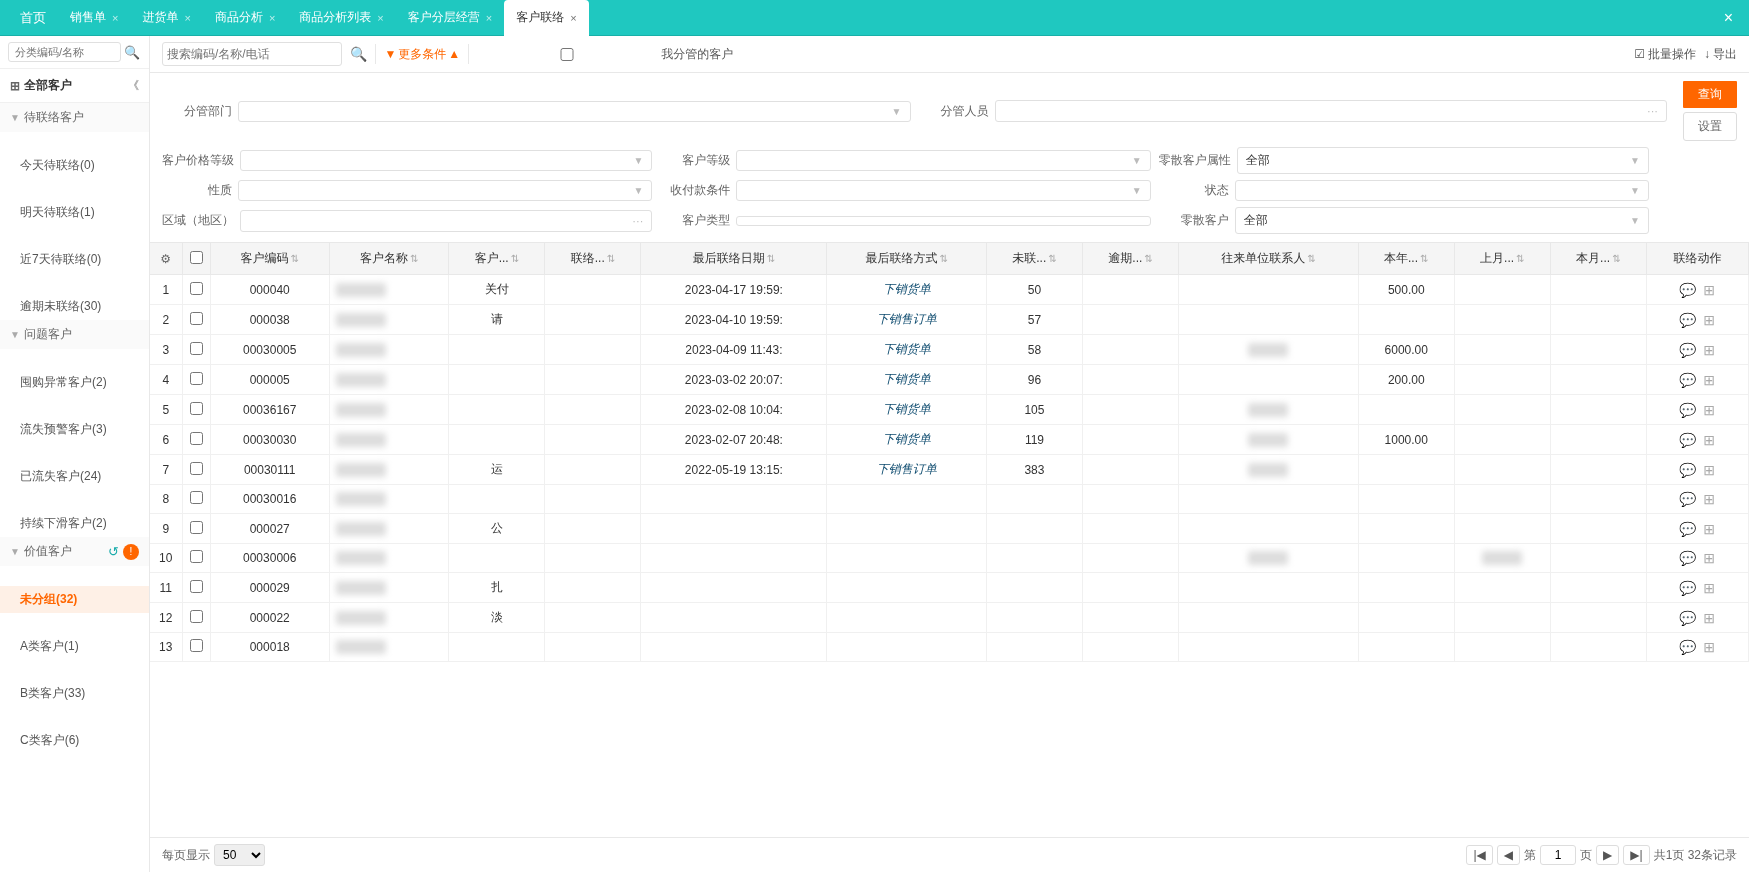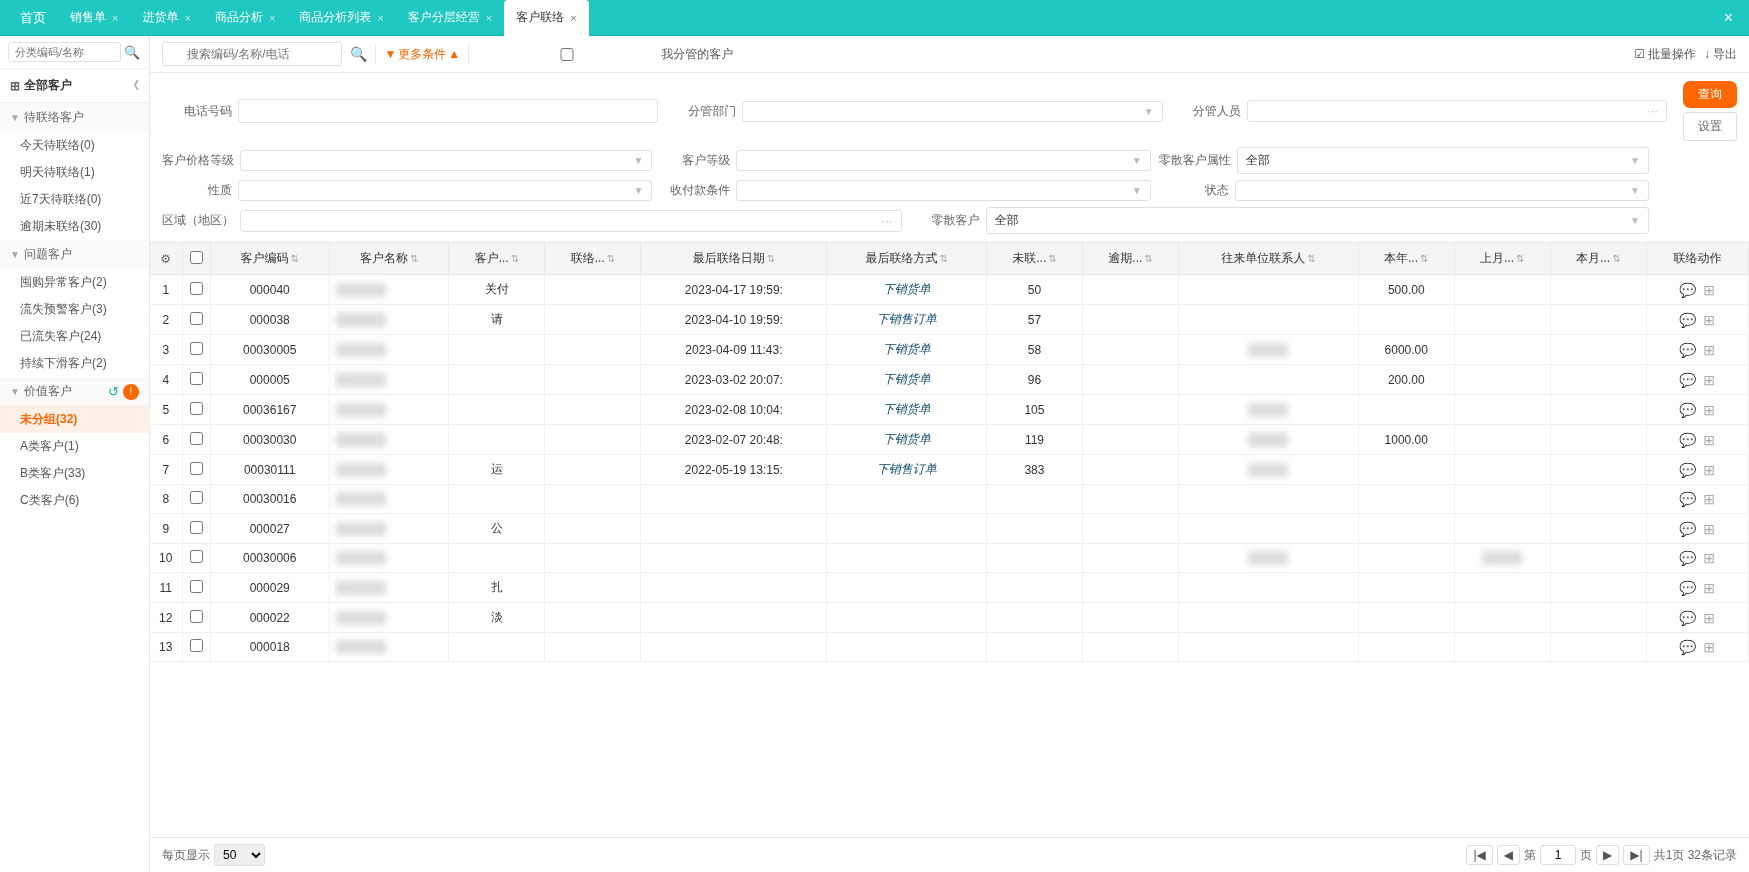--- a/index.html
+++ b/index.html
@@ -51,35 +51,35 @@
     .sidebar-all-customers .grid-icon { color: #666; }
     .sidebar-all-customers .collapse-arrow { margin-left: auto; font-size: 11px; color: #aaa; }
     .sidebar-group-header {
       padding: 6px 10px; color: #666; font-size: 11px;
       display: flex; align-items: center; gap: 4px; cursor: pointer;
       background: #fafafa;
     }
     .sidebar-group-header .arrow { font-size: 10px; color: #aaa; }
     .sidebar-item {
       padding: 5px 10px 5px 20px; color: #555; cursor: pointer;
-      display: flex; align-items: flex-start; white-space: nowrap;
+      display: flex; align-items: flex-start; white-space: nowrap; margin-top: 20px;
     }
     .sidebar-item.active { background: #fef0e6; color: #f60; font-weight: bold; }
 
     
     .content-area { flex: 1; display: flex; flex-direction: column; overflow: hidden; }
 
     
     .filter-bar {
       background: #fff; border-bottom: 1px solid #e8e8e8;
       padding: 6px 12px; display: flex; align-items: center; gap: 8px;
     }
     .filter-bar input {
       border: 1px solid #e0e0e0; border-radius: 3px;
-      padding: 4px 24px; font-size: 12px; width: 180px; outline: none;
+      padding: 4px 4px; font-size: 12px; width: 180px; outline: none;
     }
     .filter-bar .search-btn { color: #999; cursor: pointer; font-size: 14px; }
     .filter-bar .more-cond {
       color: #f60; cursor: pointer; display: flex; align-items: center; gap: 2px;
     }
     .filter-bar .my-customers { display: flex; align-items: center; gap: 4px; color: #555; cursor: pointer; }
     .filter-bar .my-customers input[type="checkbox"] { cursor: pointer; }
     .filter-bar-right { margin-left: auto; display: flex; align-items: center; gap: 8px; }
     .batch-op-btn { color: #555; cursor: pointer; display: flex; align-items: center; gap: 3px; }
     .export-btn { color: #555; cursor: pointer; display: flex; align-items: center; gap: 3px; }
@@ -102,21 +102,21 @@
     .filter-field input, .filter-field .select-box {
       flex: 1; border: 1px solid #e0e0e0; border-radius: 3px;
       padding: 4px 8px; font-size: 12px; outline: none; background: #fff;
       display: flex; align-items: center; justify-content: space-between;
       cursor: pointer; color: #999;
     }
     .filter-field .select-box .arrow { font-size: 10px; color: #bbb; }
     .filter-field .select-box.has-val { color: #333; }
     .filter-actions { display: flex; flex-direction: column; gap: 4px; margin-left: 8px; }
     .btn-query {
-      background: #f60; color: #fff; border: none; border-radius: 7px;
+      background: #f60; color: #fff; border: none; border-radius: 1px;
       padding: 5px 14px; cursor: pointer; font-size: 12px; white-space: nowrap;
     }
     .btn-reset {
       background: #fff; color: #666; border: 1px solid #ddd; border-radius: 3px;
       padding: 5px 14px; cursor: pointer; font-size: 12px; white-space: nowrap;
     }
     .filter-group { display: flex; flex: 1; gap: 8px; }
 
     
     .table-area { flex: 1; overflow: auto; background: #fff; }
@@ -295,26 +295,20 @@
           <span>↓</span>
           <span>导出</span>
         </span>
       </div>
     </div>
 
     <div class="advanced-filter">
       <div class="filter-row">
         <div class="filter-group">
           <div class="filter-field">
-            <label>电话号码</label>
-            <input type="text" style="flex: 1 1 0%; border: 1px solid rgb(224, 224, 224); border-radius: 3px; padding: 4px 8px; outline: none;">
-          </div>
-        </div>
-        <div class="filter-group">
-          <div class="filter-field">
             <label>分管部门</label>
             <div class="select-box" style="flex:1;min-width:100px;">
               <span></span>
               <span class="arrow">▼</span>
             </div>
           </div>
         </div>
         <div class="filter-group">
           <div class="filter-field">
             <label>分管人员</label>
@@ -389,20 +383,29 @@
         </div>
         <div style="width: 80px;"></div>
       </div>
       <div class="filter-row">
         <div class="filter-group">
           <div class="filter-field">
             <label>区域（地区）</label>
             <div class="select-box" style="flex:1;">
               <span></span>
               <span style="color:#bbb;font-size:11px;cursor:pointer;">···</span>
+            </div>
+          </div>
+        </div>
+        <div class="filter-group">
+          <div class="filter-field">
+            <label>客户类型</label>
+            <div class="select-box" style="flex:1;">
+              <span></span>
+              <span class="arrow"></span>
             </div>
           </div>
         </div>
         <div class="filter-group">
           <div class="filter-field">
             <label>零散客户</label>
             <div class="select-box has-val" style="flex:1;">
               <span>全部</span>
               <span class="arrow">▼</span>
             </div>

